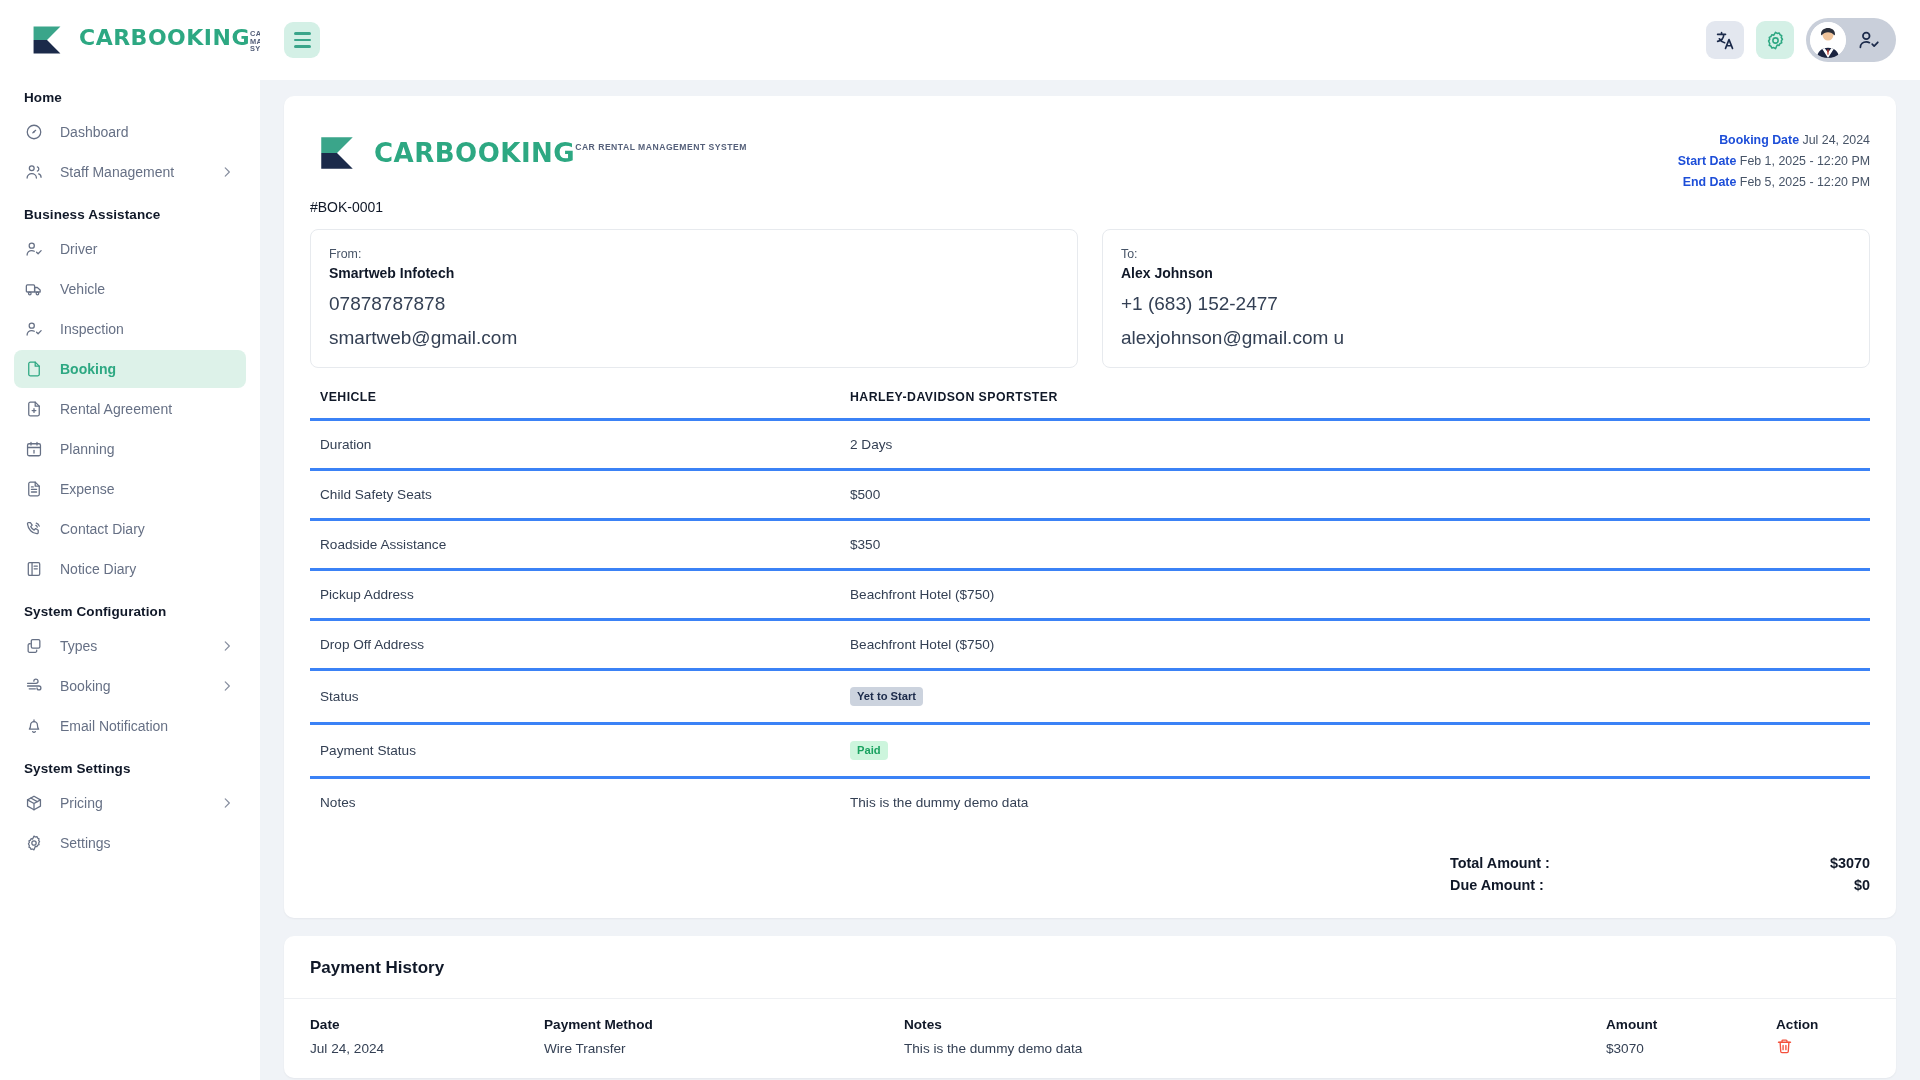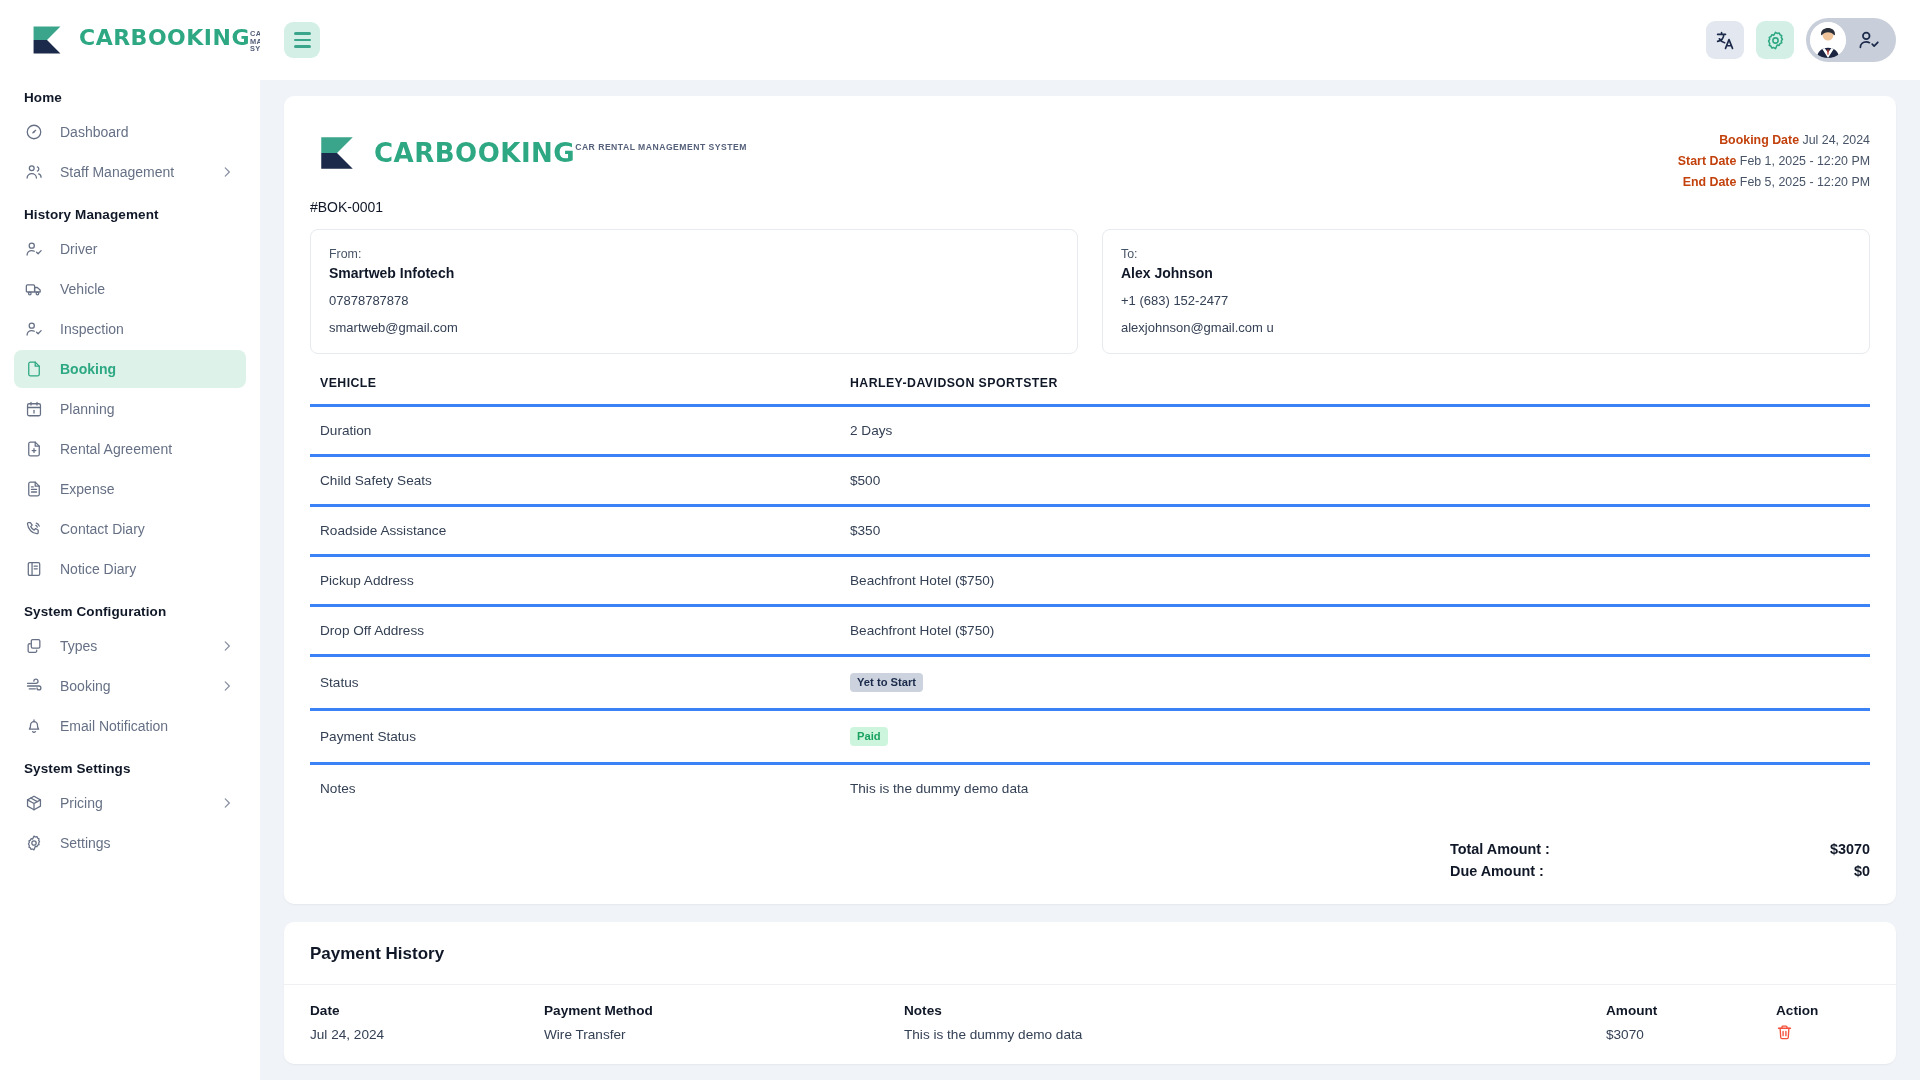--- a/index.html
+++ b/index.html
@@ -111,32 +111,32 @@
     box-shadow: 0 1px 2px rgba(16,24,40,.05);
   }
   .invoice { padding: 24px 26px 22px 26px; }
   .inv-head { display: flex; align-items: flex-start; justify-content: space-between; }
   .inv-logo { display: flex; align-items: center; gap: 10px; padding-top: 6px; }
   .inv-logo .logo-mark { width: 54px; height: 54px; }
   .inv-logo .logo-title { font-size: 26px; }
   .inv-logo .logo-sub { font-size: 8.6px; letter-spacing: .5px; }
   .inv-dates { text-align: right; padding-top: 10px; }
   .inv-dates .row { font-size: 12.4px; color: #475467; line-height: 21px; white-space: nowrap; }
-  .inv-dates .row b { color: #c2410c; font-weight: 700; }
+  .inv-dates .row b { color: #1d4ed8; font-weight: 700; }
 
   .inv-id { font-size: 14px; color: #101828; margin-top: 6px; }
 
   .party-row { display: flex; gap: 24px; margin-top: 14px; }
   .party {
     flex: 1; border: 1px solid #e7eaee; border-radius: 8px;
     padding: 16px 8px 18px 18px;
   }
   .party .lbl { font-size: 12.4px; color: #475467; line-height: 17px; }
   .party .nm { font-size: 14px; font-weight: 700; color: #101828; margin-top: 2px; }
-  .party .ln { font-size: 13px; color: #344054; margin-top: 12px; }
+  .party .ln { font-size: 19px; color: #344054; margin-top: 12px; }
 
   table.detail { width: 100%; border-collapse: collapse; margin-top: 22px; }
   table.detail th {
     text-align: left; font-size: 12.3px; font-weight: 700; letter-spacing: .45px;
     color: #101828; padding: 0 0 14px 10px; text-transform: uppercase;
   }
   table.detail th.c2, table.detail td.c2 { padding-left: 10px; }
   table.detail td {
     font-size: 13.6px; color: #344054;
     padding: 16px 0 16px 10px;
@@ -218,21 +218,21 @@
               <path d="M18.2 14.6c2 .7 3.2 2.3 3.2 4.4"></path>
             </svg>
           </span>
           <span class="label">Staff Management</span>
           <span class="chev">
             <svg viewBox="0 0 24 24" fill="none" stroke="#667085" stroke-width="2" stroke-linecap="round" stroke-linejoin="round">
               <path d="M9 5l7 7-7 7"></path>
             </svg>
           </span>
         </div>
-        <div class="nav-group-title">History Management</div>
+        <div class="nav-group-title">Business Assistance</div>
         <div class="nav-item">
           <span class="ico">
             <svg viewBox="0 0 24 24" fill="none" stroke="#667085" stroke-width="1.7" stroke-linecap="round" stroke-linejoin="round">
               <circle cx="9" cy="7.5" r="3.4"></circle>
               <path d="M2.8 20c0-3.5 2.8-5.9 6.2-5.9 1.2 0 2.4.3 3.4.9"></path>
               <path d="M15.4 16.3l2.1 2.1 4-4.2"></path>
             </svg>
           </span>
           <span class="label">Driver</span>
         </div>
@@ -262,36 +262,36 @@
             <svg viewBox="0 0 24 24" fill="none" stroke="#2da882" stroke-width="1.7" stroke-linecap="round" stroke-linejoin="round">
               <path d="M13.6 2.8H7.2A2.2 2.2 0 005 5v14a2.2 2.2 0 002.2 2.2h9.6A2.2 2.2 0 0019 19V8.2z"></path>
               <path d="M13.6 2.8V8.2H19"></path>
             </svg>
           </span>
           <span class="label">Booking</span>
         </div>
         <div class="nav-item">
           <span class="ico">
             <svg viewBox="0 0 24 24" fill="none" stroke="#667085" stroke-width="1.7" stroke-linecap="round" stroke-linejoin="round">
+              <path d="M13.6 2.8H7.2A2.2 2.2 0 005 5v14a2.2 2.2 0 002.2 2.2h9.6A2.2 2.2 0 0019 19V8.2z"></path>
+              <path d="M13.6 2.8V8.2H19"></path>
+              <path d="M12 11.6v5M9.5 14.1h5"></path>
+            </svg>
+          </span>
+          <span class="label">Rental Agreement</span>
+        </div>
+        <div class="nav-item">
+          <span class="ico">
+            <svg viewBox="0 0 24 24" fill="none" stroke="#667085" stroke-width="1.7" stroke-linecap="round" stroke-linejoin="round">
               <rect x="3.4" y="5" width="17.2" height="16" rx="2"></rect>
               <path d="M3.4 10h17.2M8 3.2v3.6M16 3.2v3.6"></path>
               <path d="M12 14v3.4"></path>
             </svg>
           </span>
           <span class="label">Planning</span>
-        </div>
-        <div class="nav-item">
-          <span class="ico">
-            <svg viewBox="0 0 24 24" fill="none" stroke="#667085" stroke-width="1.7" stroke-linecap="round" stroke-linejoin="round">
-              <path d="M13.6 2.8H7.2A2.2 2.2 0 005 5v14a2.2 2.2 0 002.2 2.2h9.6A2.2 2.2 0 0019 19V8.2z"></path>
-              <path d="M13.6 2.8V8.2H19"></path>
-              <path d="M12 11.6v5M9.5 14.1h5"></path>
-            </svg>
-          </span>
-          <span class="label">Rental Agreement</span>
         </div>
         <div class="nav-item">
           <span class="ico">
             <svg viewBox="0 0 24 24" fill="none" stroke="#667085" stroke-width="1.7" stroke-linecap="round" stroke-linejoin="round">
               <path d="M13.6 2.8H7.2A2.2 2.2 0 005 5v14a2.2 2.2 0 002.2 2.2h9.6A2.2 2.2 0 0019 19V8.2z"></path>
               <path d="M13.6 2.8V8.2H19"></path>
               <path d="M8.6 12.6h6.8M8.6 16h6.8M8.6 9.2h2.4"></path>
             </svg>
           </span>
           <span class="label">Expense</span>

